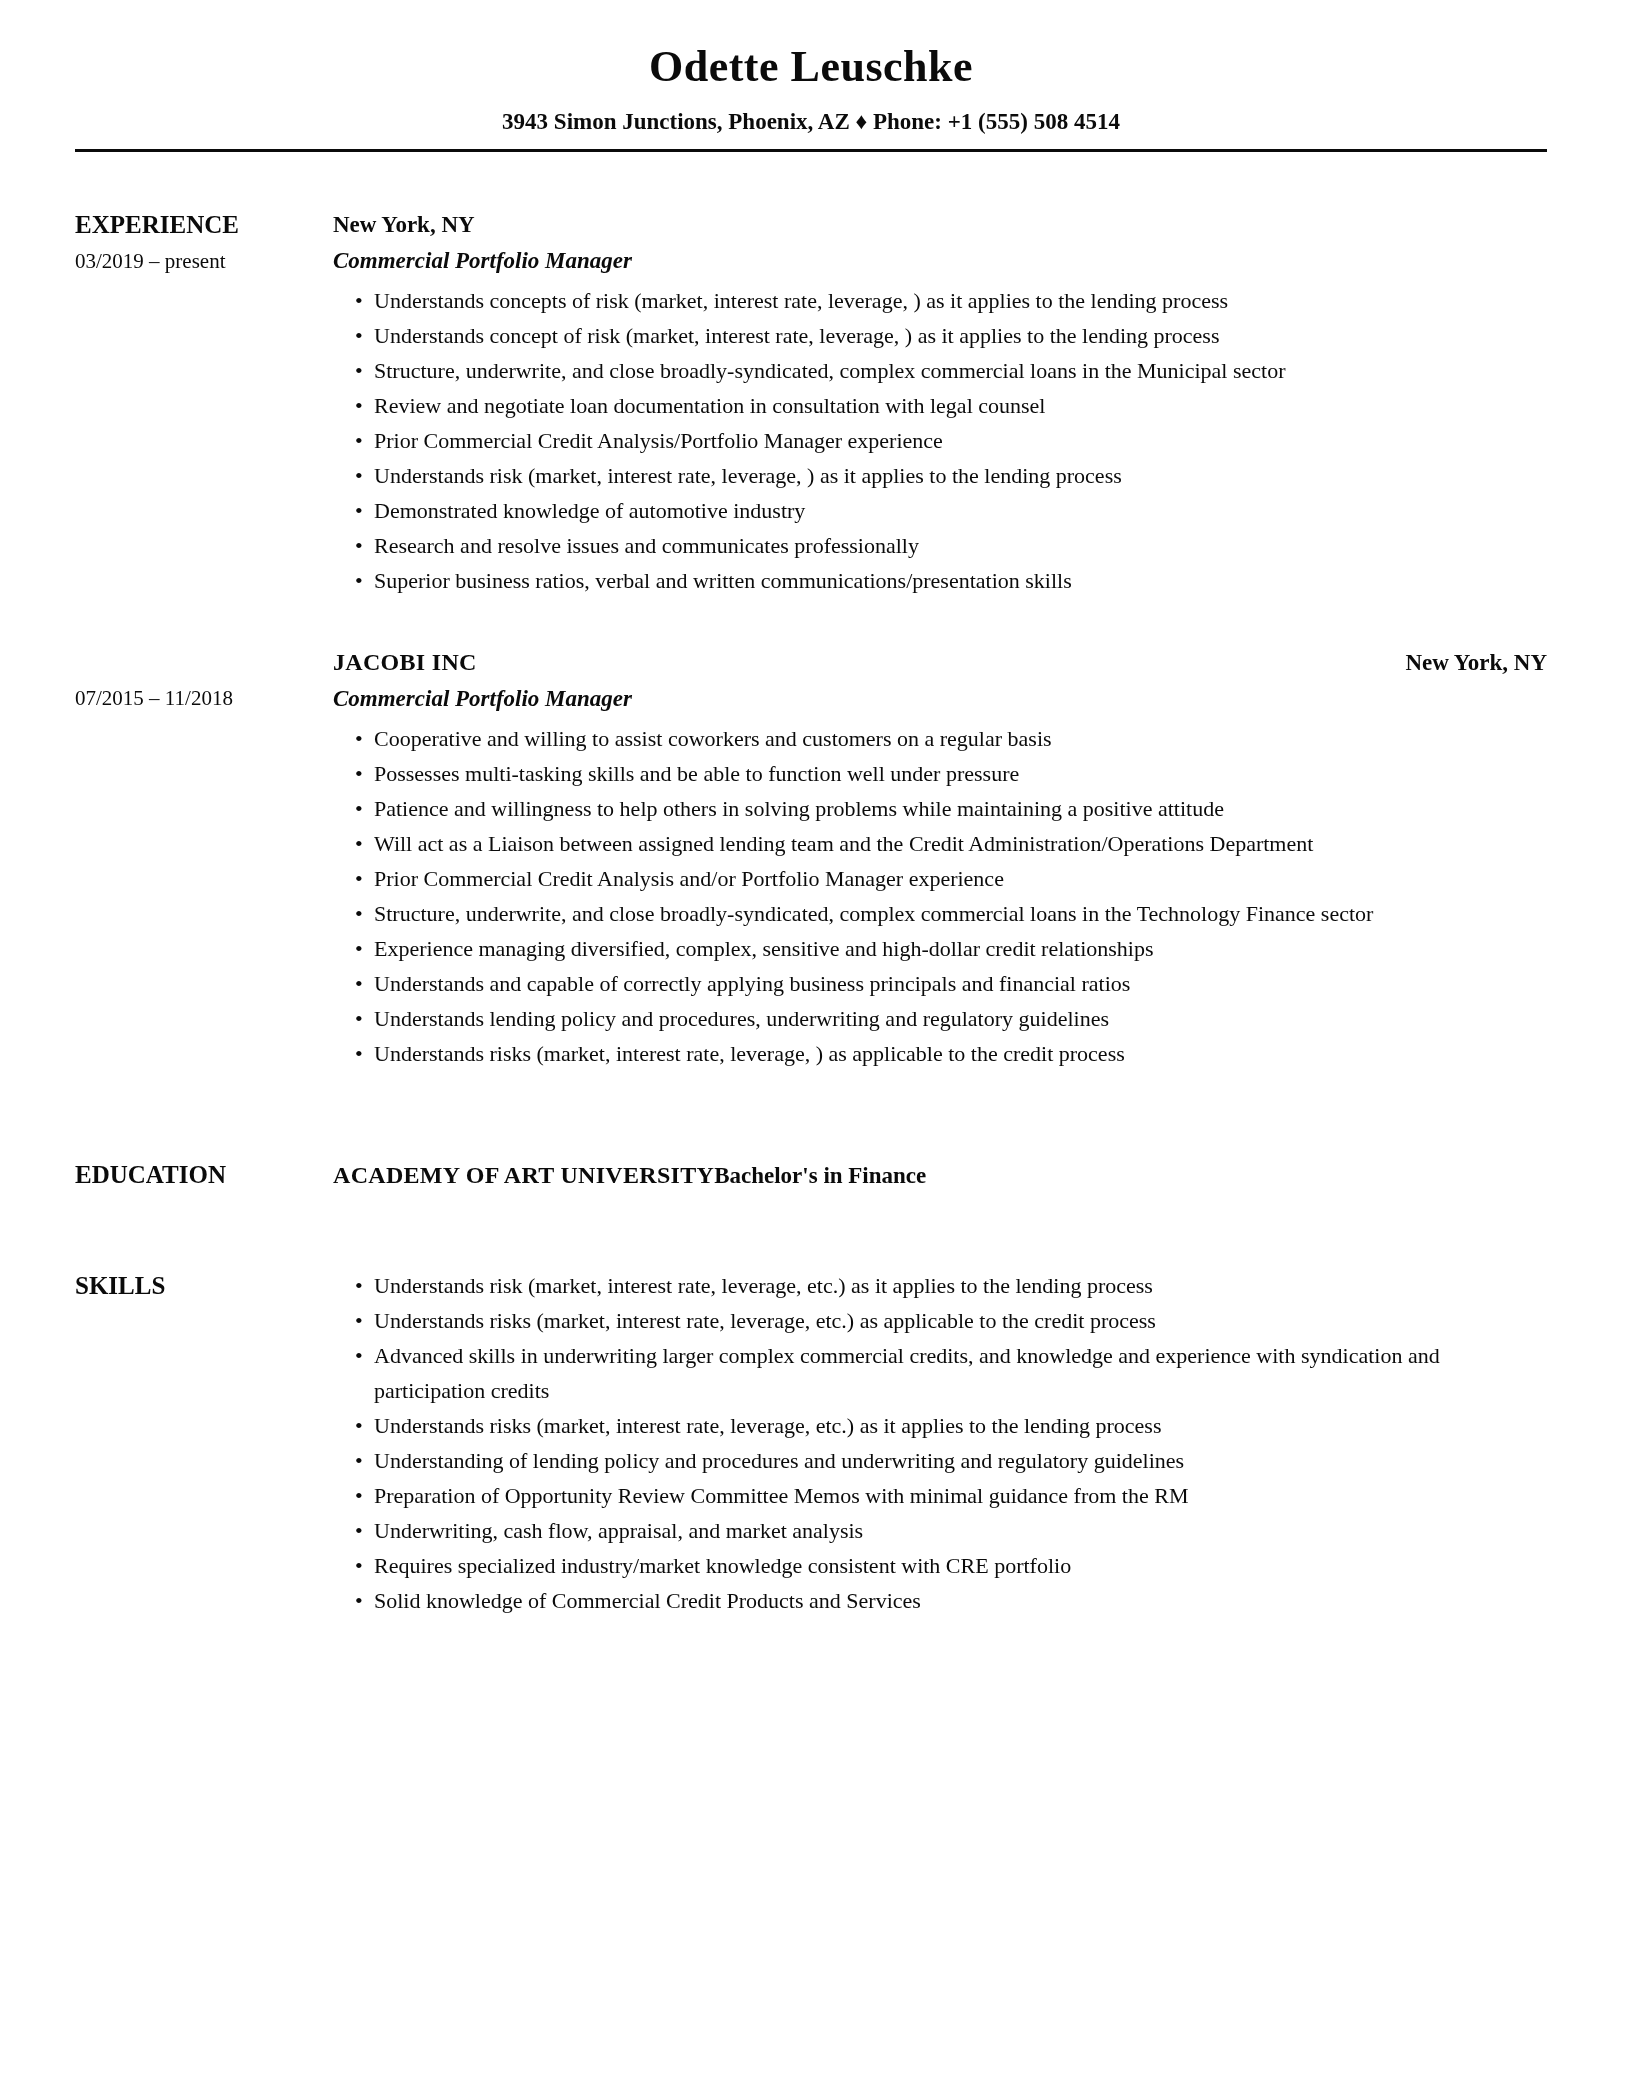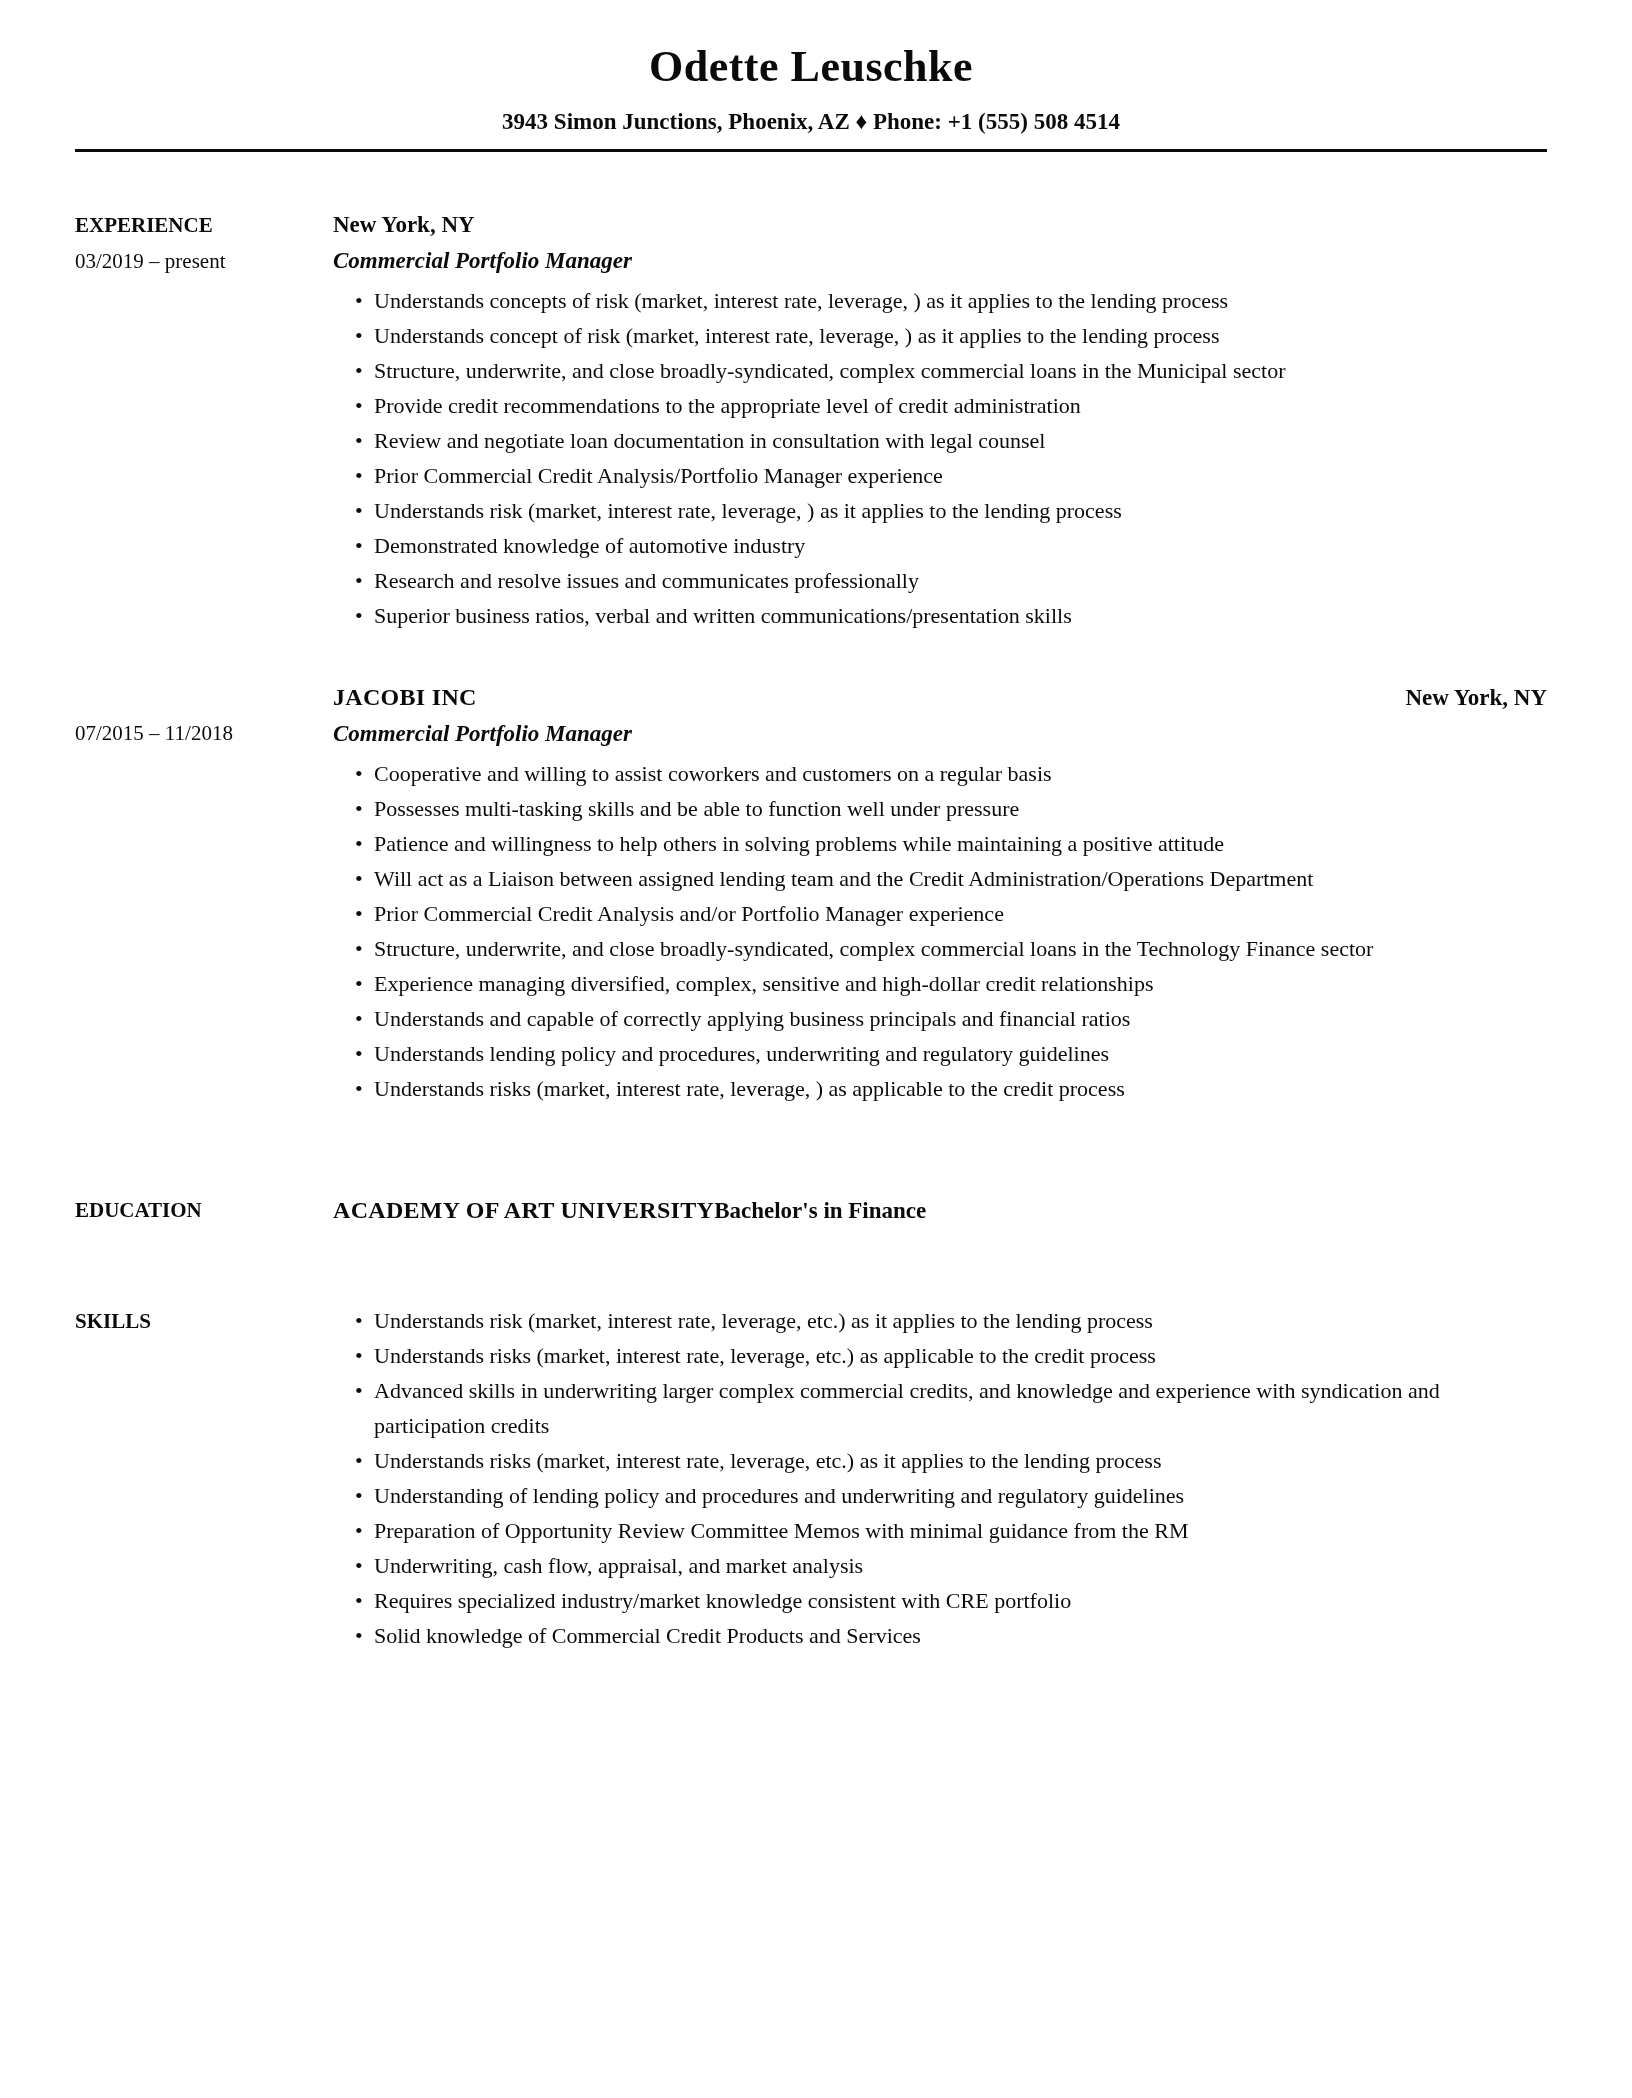--- a/index.html
+++ b/index.html
@@ -44,21 +44,21 @@
     grid-template-columns: 258px 1fr;
     align-items: start;
   }
   .row.experience-first { margin-top: 55px; }
   .row.experience-second { margin-top: 46px; }
   .row.education { margin-top: 86px; }
   .row.skills { margin-top: 74px; }
 
   .sec-label {
     font-weight: bold;
-    font-size: 21px;
+    font-size: 25px;
     line-height: 36px;
   }
   .dates {
     font-size: 21px;
     line-height: 36px;
   }
   .dates.offset-one-line { padding-top: 36px; }
 
   
   .job-head {
@@ -134,21 +134,20 @@
     </aside>
     <div class="job">
       <div class="job-head">
         <span class="location">New York, NY</span>
       </div>
       <div class="job-title">Commercial Portfolio Manager</div>
       <ul class="bullets">
         <li>Understands concepts of risk (market, interest rate, leverage, ) as it applies to the lending process</li>
         <li>Understands concept of risk (market, interest rate, leverage, ) as it applies to the lending process</li>
         <li>Structure, underwrite, and close broadly-syndicated, complex commercial loans in the Municipal sector</li>
-        <li>Provide credit recommendations to the appropriate level of credit administration</li>
         <li>Review and negotiate loan documentation in consultation with legal counsel</li>
         <li>Prior Commercial Credit Analysis/Portfolio Manager experience</li>
         <li>Understands risk (market, interest rate, leverage, ) as it applies to the lending process</li>
         <li>Demonstrated knowledge of automotive industry</li>
         <li>Research and resolve issues and communicates professionally</li>
         <li>Superior business ratios, verbal and written communications/presentation skills</li>
       </ul>
     </div>
   </section>
 

